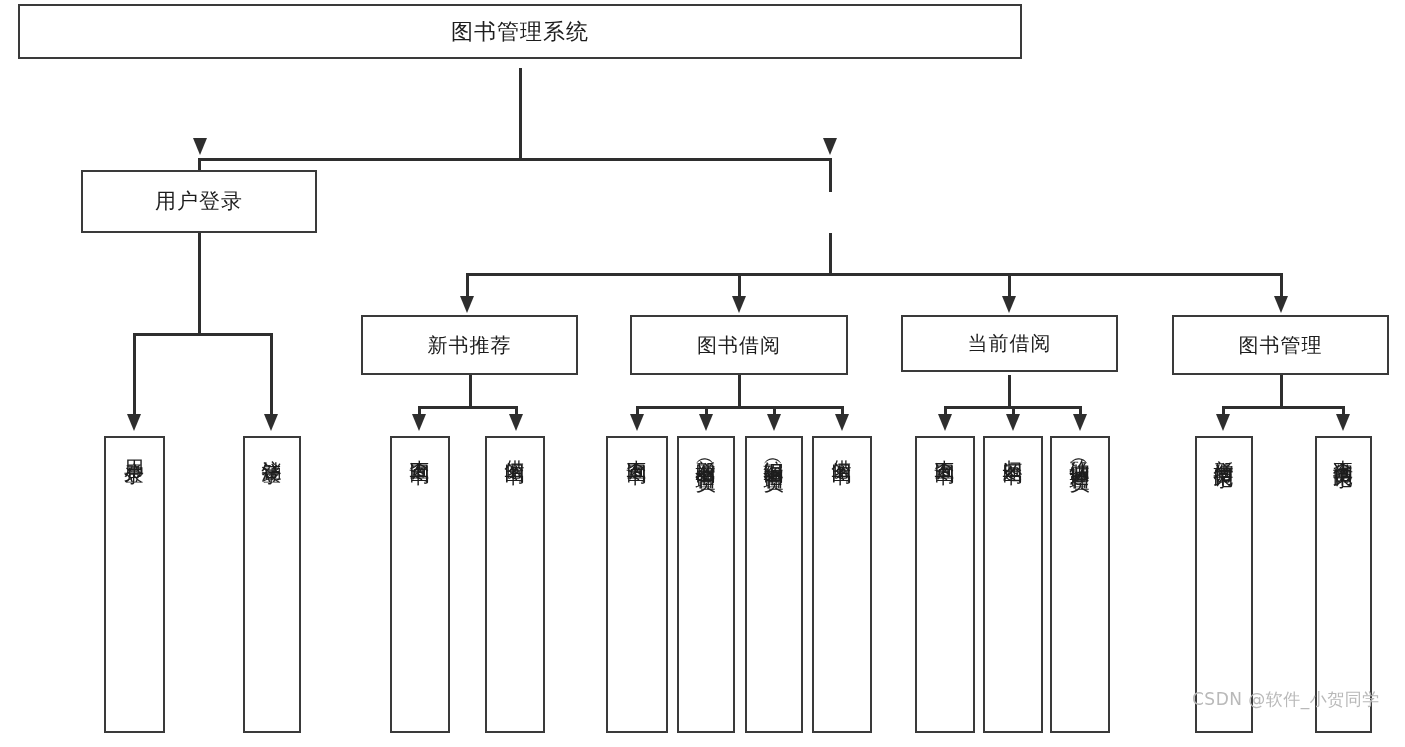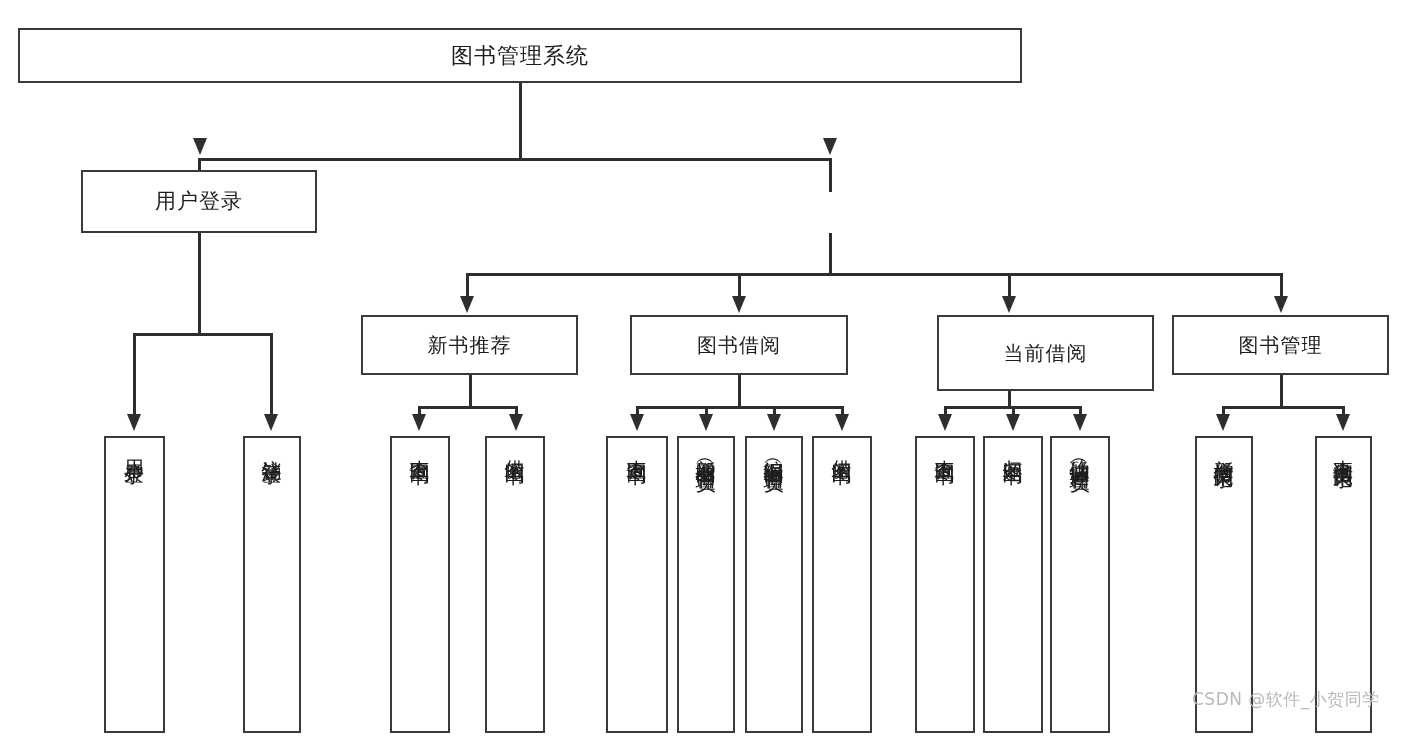--- a/index.html
+++ b/index.html
@@ -131,38 +131,38 @@
   <div class="vline" style="left:1079px; top:406px; height:11px;"></div>
   <div class="arrow" style="left:1073px; top:414px;"></div>
 
   <div class="vline" style="left:1280px; top:375px; height:33px;"></div>
   <div class="hline" style="left:1222px; top:406px; width:122px;"></div>
   <div class="vline" style="left:1222px; top:406px; height:11px;"></div>
   <div class="arrow" style="left:1216px; top:414px;"></div>
   <div class="vline" style="left:1342px; top:406px; height:11px;"></div>
   <div class="arrow" style="left:1336px; top:414px;"></div>
 
-  <div class="node root" style="left:18px; top:28px; width:1004px; height:55px;">
+  <div class="node root" style="left:18px; top:4px; width:1004px; height:55px;">
     <span class="node-label">图书管理系统</span>
   </div>
 
   <div class="node level2" style="left:81px; top:170px; width:236px; height:63px;">
     <span class="node-label">用户登录</span>
   </div>
 
 
   <div class="node level3" style="left:630px; top:315px; width:218px; height:60px;">
     <span class="node-label">图书借阅</span>
   </div>
 
   <div class="node level3" style="left:361px; top:315px; width:217px; height:60px;">
     <span class="node-label">新书推荐</span>
   </div>
 
-  <div class="node level3" style="left:901px; top:315px; width:217px; height:76px;margin-left:36px;">
+  <div class="node level3" style="left:901px; top:315px; width:217px; height:57px;">
     <span class="node-label">当前借阅</span>
   </div>
 
   <div class="node level3" style="left:1172px; top:315px; width:217px; height:60px;">
     <span class="node-label">图书管理</span>
   </div>
 
   <div class="node leaf" style="left:104px; top:436px; width:61px; height:297px;">
     <span class="node-label">用户登录</span>
   </div>

